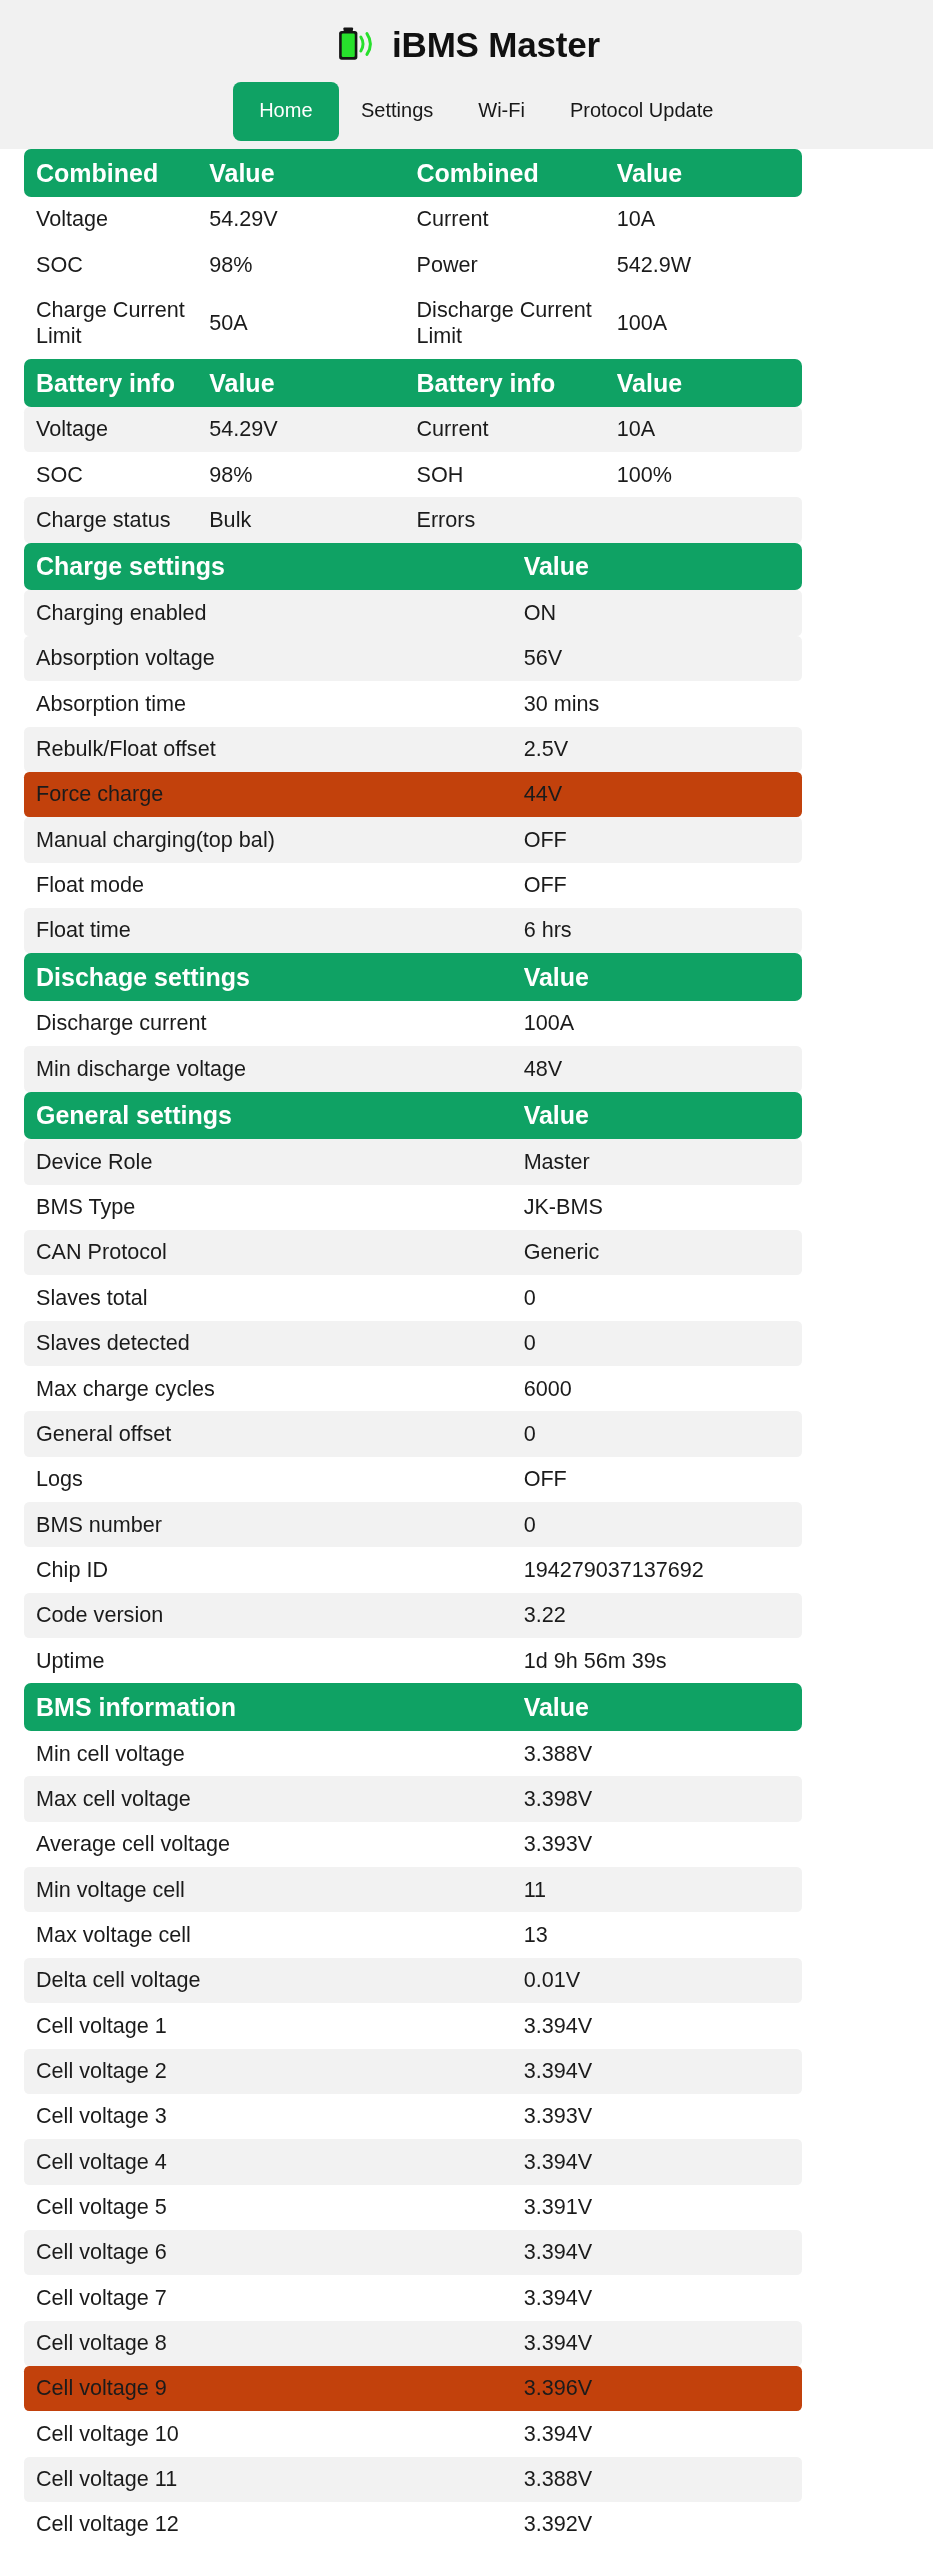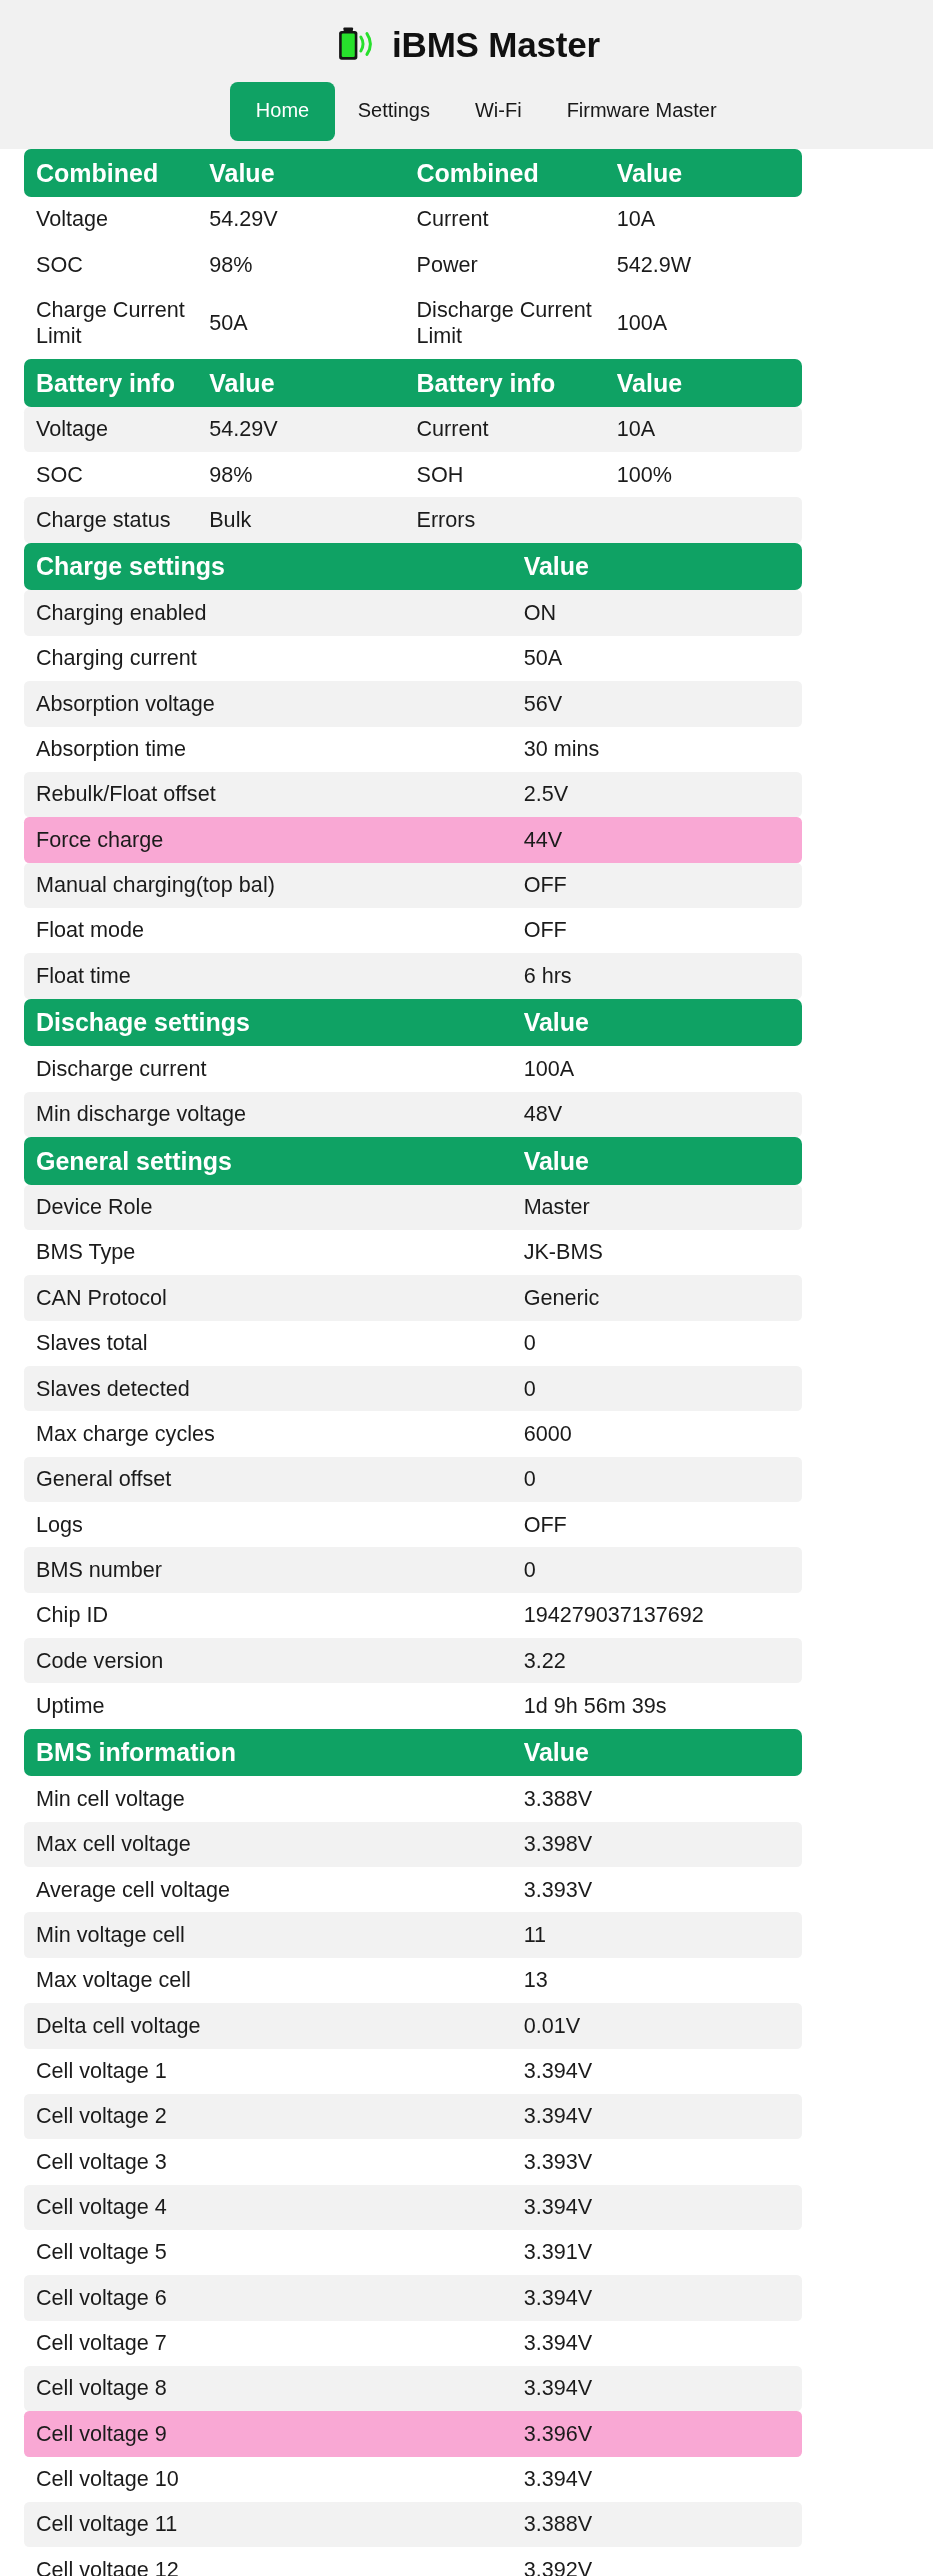--- a/index.html
+++ b/index.html
@@ -116,21 +116,21 @@
     padding-top: 8.6px;
     padding-bottom: 8.6px;
   }
   tr.hdr > th:first-child { border-top-left-radius: 7px; border-bottom-left-radius: 7px; }
   tr.hdr > th:last-child  { border-top-right-radius: 7px; border-bottom-right-radius: 7px; }
 
   tr.alt > td { background: #f2f2f2; }
   tr.alt > td:first-child { border-top-left-radius: 5.2px; border-bottom-left-radius: 5.2px; }
   tr.alt > td:last-child  { border-top-right-radius: 5.2px; border-bottom-right-radius: 5.2px; }
 
-  tr.hl > td { background: #f9a8d4; }
+  tr.hl > td { background: #c2410c; }
   tr.hl > td:first-child { border-top-left-radius: 5.2px; border-bottom-left-radius: 5.2px; }
   tr.hl > td:last-child  { border-top-right-radius: 5.2px; border-bottom-right-radius: 5.2px; }
 
   
   table.four col.c1 { width: 173px; }
   table.four col.c2 { width: 207px; }
   table.four col.c3 { width: 200px; }
   table.four col.c4 { width: 197px; }
 
   
@@ -155,21 +155,21 @@
         </svg>
       </span>
       <span class="page-title">iBMS Master</span>
     </div>
 
     <div class="navbar">
       <div class="nav-inner">
         <a class="nav-item active" href="#">Home</a>
         <a class="nav-item" href="#">Settings</a>
         <a class="nav-item" href="#">Wi-Fi</a>
-        <a class="nav-item" href="#">Firmware Master</a>
+        <a class="nav-item" href="#">Protocol Update</a>
       </div>
     </div>
   </div>
 
   <div class="tables">
 
     <table class="grid four">
       <colgroup>
           <col class="c1">
           <col class="c2">
@@ -246,24 +246,20 @@
         </colgroup>
       <tbody>
         <tr class="hdr">
           <th>Charge settings</th>
           <th>Value</th>
         </tr>
         <tr class="alt">
           <td>Charging enabled</td>
           <td>ON</td>
         </tr>
-        <tr>
-          <td>Charging current</td>
-          <td>50A</td>
-        </tr>
         <tr class="alt">
           <td>Absorption voltage</td>
           <td>56V</td>
         </tr>
         <tr>
           <td>Absorption time</td>
           <td>30 mins</td>
         </tr>
         <tr class="alt">
           <td>Rebulk/Float offset</td>

